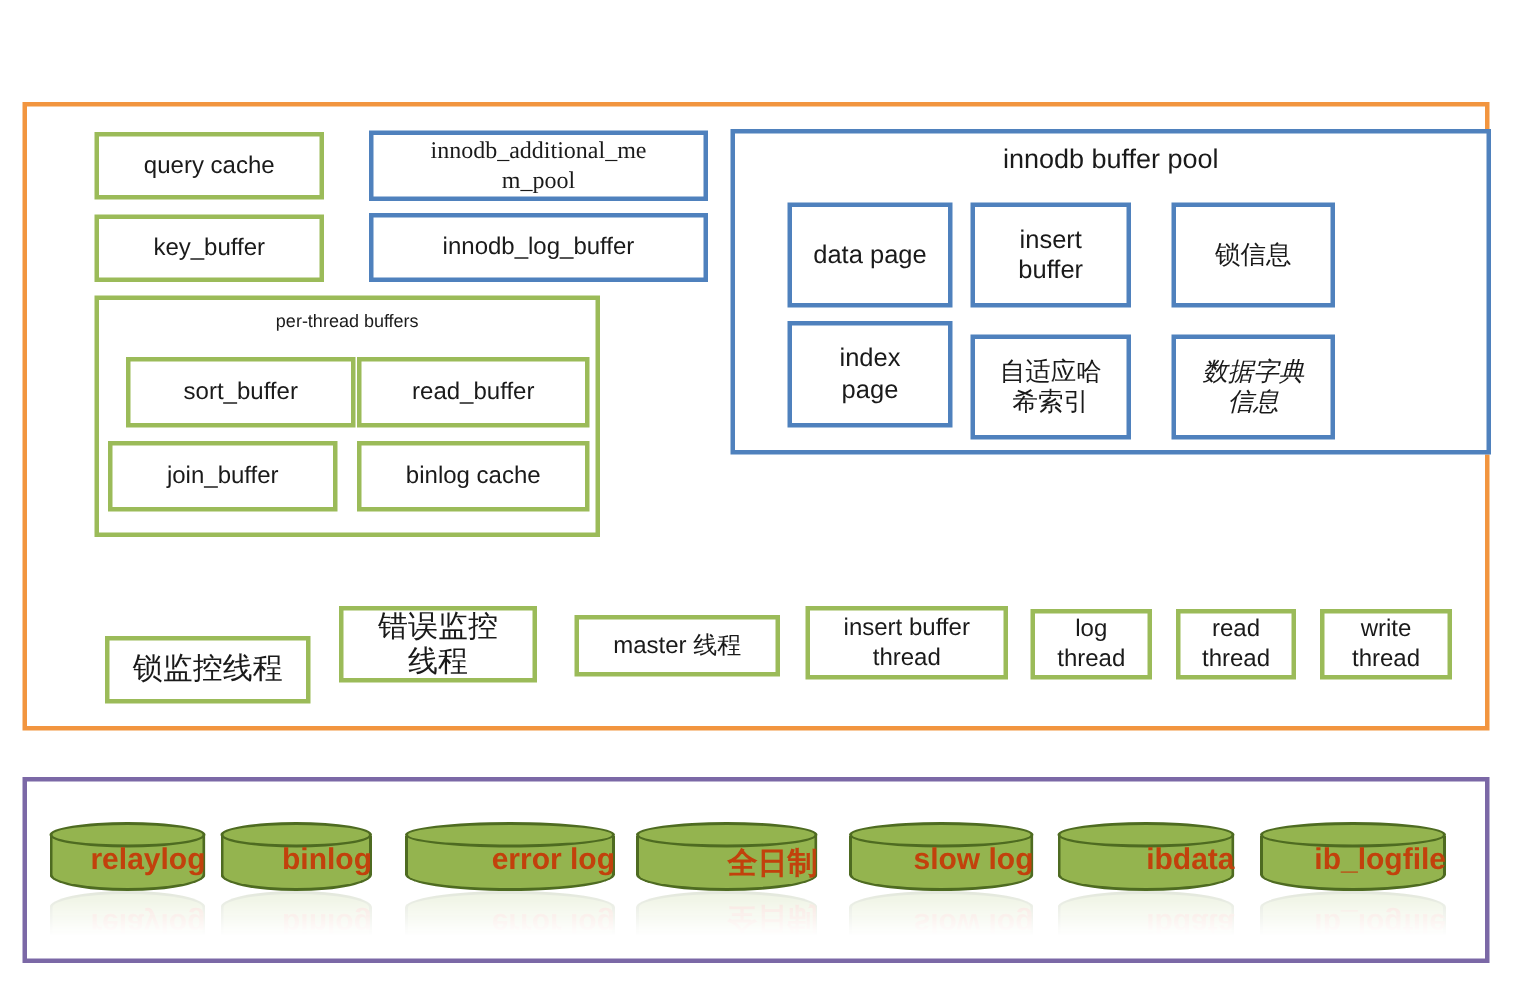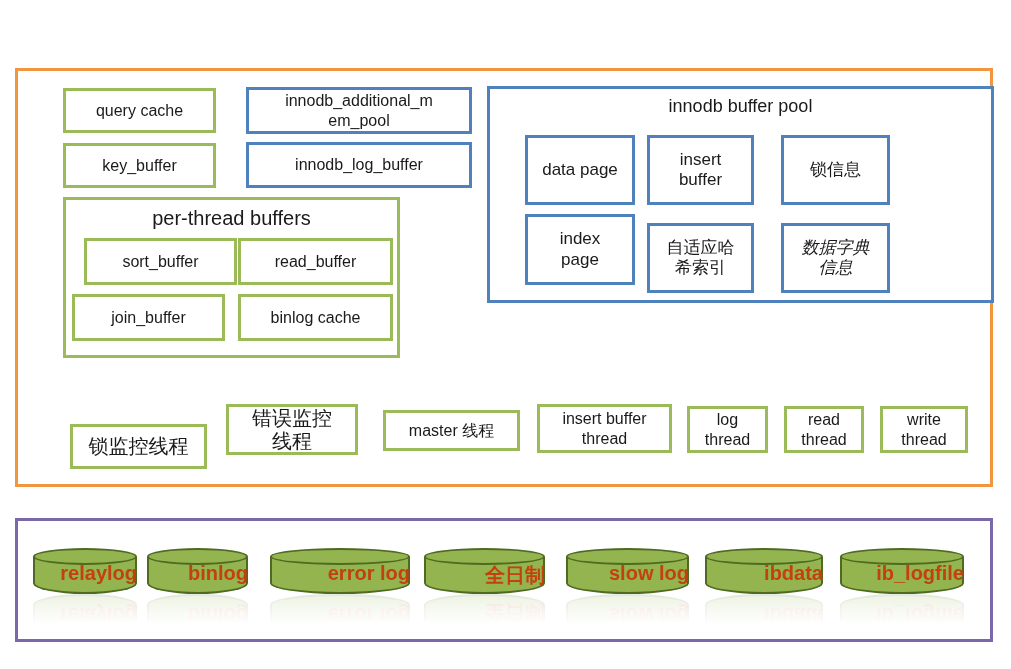--- a/index.html
+++ b/index.html
@@ -24,23 +24,23 @@
     font-size: 16px; line-height: 1.2;
     padding: 2px 8px;
     background: #ffffff;
   }
   .green { border: 3px solid var(--green, #9BBB59); }
   .blue  { border: 3px solid var(--blue,  #4F81BD); }
 
   .container { position: absolute; background: #ffffff; }
   .container-title { position: absolute; left: 0; right: 0; top: 7px; text-align: center; }
   .pool-title { font-size: 18px; }
-  .pt-title   { font-size: 20px; }
+  .pt-title   { font-size: 12px; }
 
-  .wrap-all { word-break: break-all; padding: 2px 33px; }
+  .wrap-all { word-break: break-all; padding: 2px 33px; font-family: Liberation Serif, serif; }
   .pool-cell { padding: 4px 12px; font-size: 17px; }
   .thread { font-size: 16px; }
   .cjk-lg { font-size: 20px; line-height: 1.15; }
 
   
   .cyl { position: absolute; height: 46px; }
   .cyl-top {
     position: absolute; left: 0; right: 0; top: 0; height: 17px;
     border-radius: 50%;
     background: var(--cyl-fill, #94B44F);

